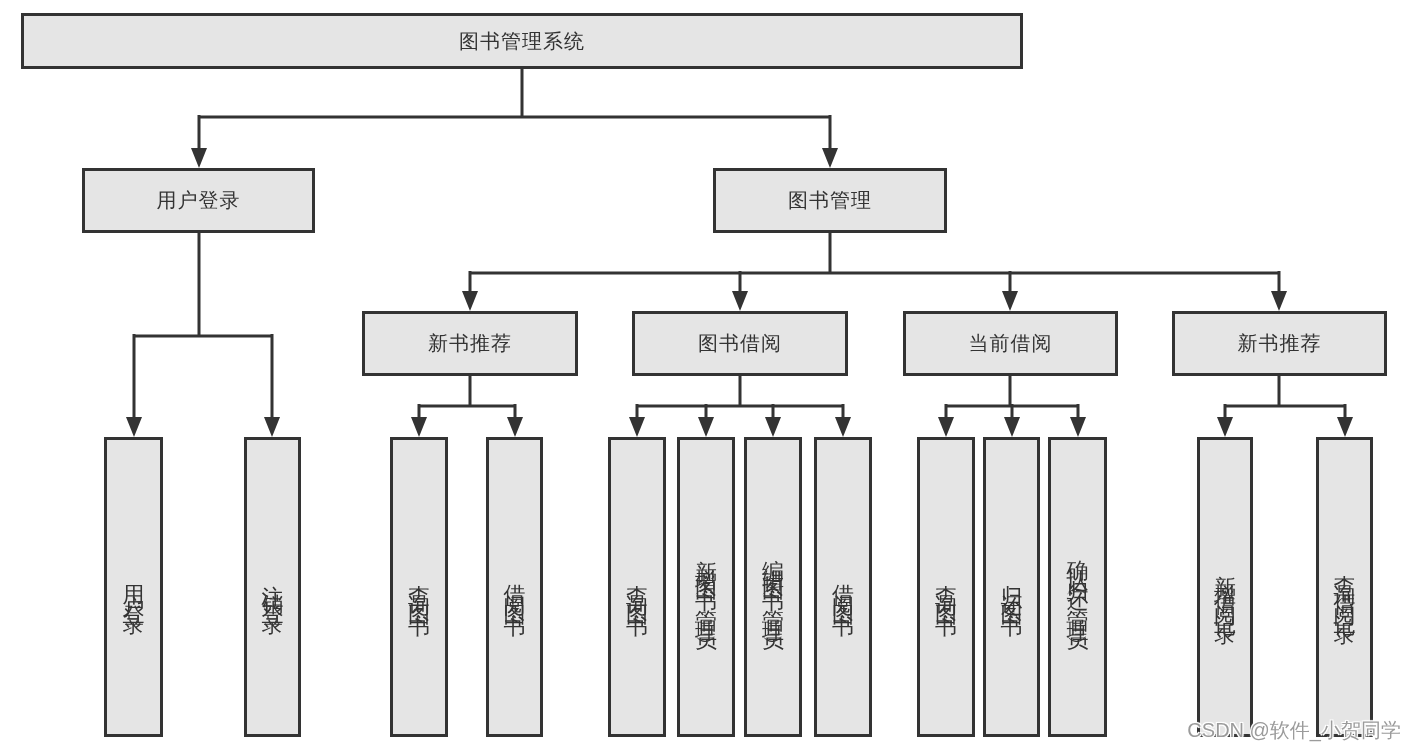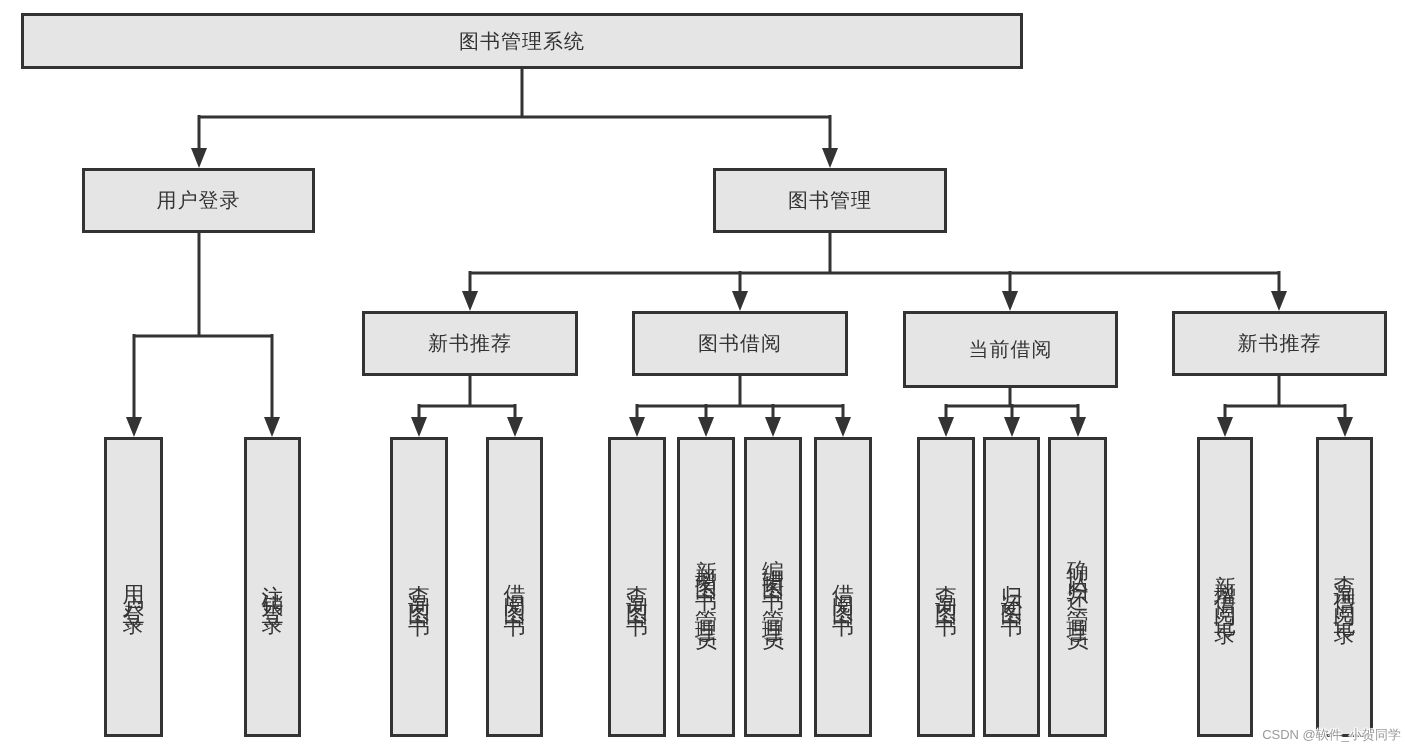--- a/index.html
+++ b/index.html
@@ -40,21 +40,21 @@
     text-orientation: mixed;
     font-size: 22px;
     letter-spacing: 10px;
     line-height: 1;
   }
   .watermark {
     position: absolute;
     right: 4px;
     bottom: 3px;
     z-index: 3;
-    font-size: 13px;
+    font-size: 20px;
     color: #9b9b9b;
     text-shadow: -1px -1px 0 #ffffff, 1px -1px 0 #ffffff,
                  -1px 1px 0 #ffffff, 1px 1px 0 #ffffff,
                  0 0 3px #ffffff;
     white-space: nowrap;
   }
 </style>
 </head>
 <body>
 
@@ -106,21 +106,21 @@
   <div class="node" style="left:713px; top:168px; width:234px; height:65px;">
     <span class="hlabel">图书管理</span>
   </div>
 
   <div class="node" style="left:362px; top:311px; width:216px; height:65px;">
     <span class="hlabel">新书推荐</span>
   </div>
   <div class="node" style="left:632px; top:311px; width:216px; height:65px;align-items:center;">
     <span class="hlabel">图书借阅</span>
   </div>
-  <div class="node" style="left:903px; top:311px; width:215px; height:77px;">
+  <div class="node" style="left:903px; top:311px; width:215px; height:65px;">
     <span class="hlabel">当前借阅</span>
   </div>
   <div class="node" style="left:1172px; top:311px; width:215px; height:65px;">
     <span class="hlabel">新书推荐</span>
   </div>
 
   <div class="node" style="left:104px; top:437px; width:59px; height:300px;">
     <span class="vlabel">用户登录</span>
   </div>
   <div class="node" style="left:244px; top:437px; width:57px; height:300px;">

